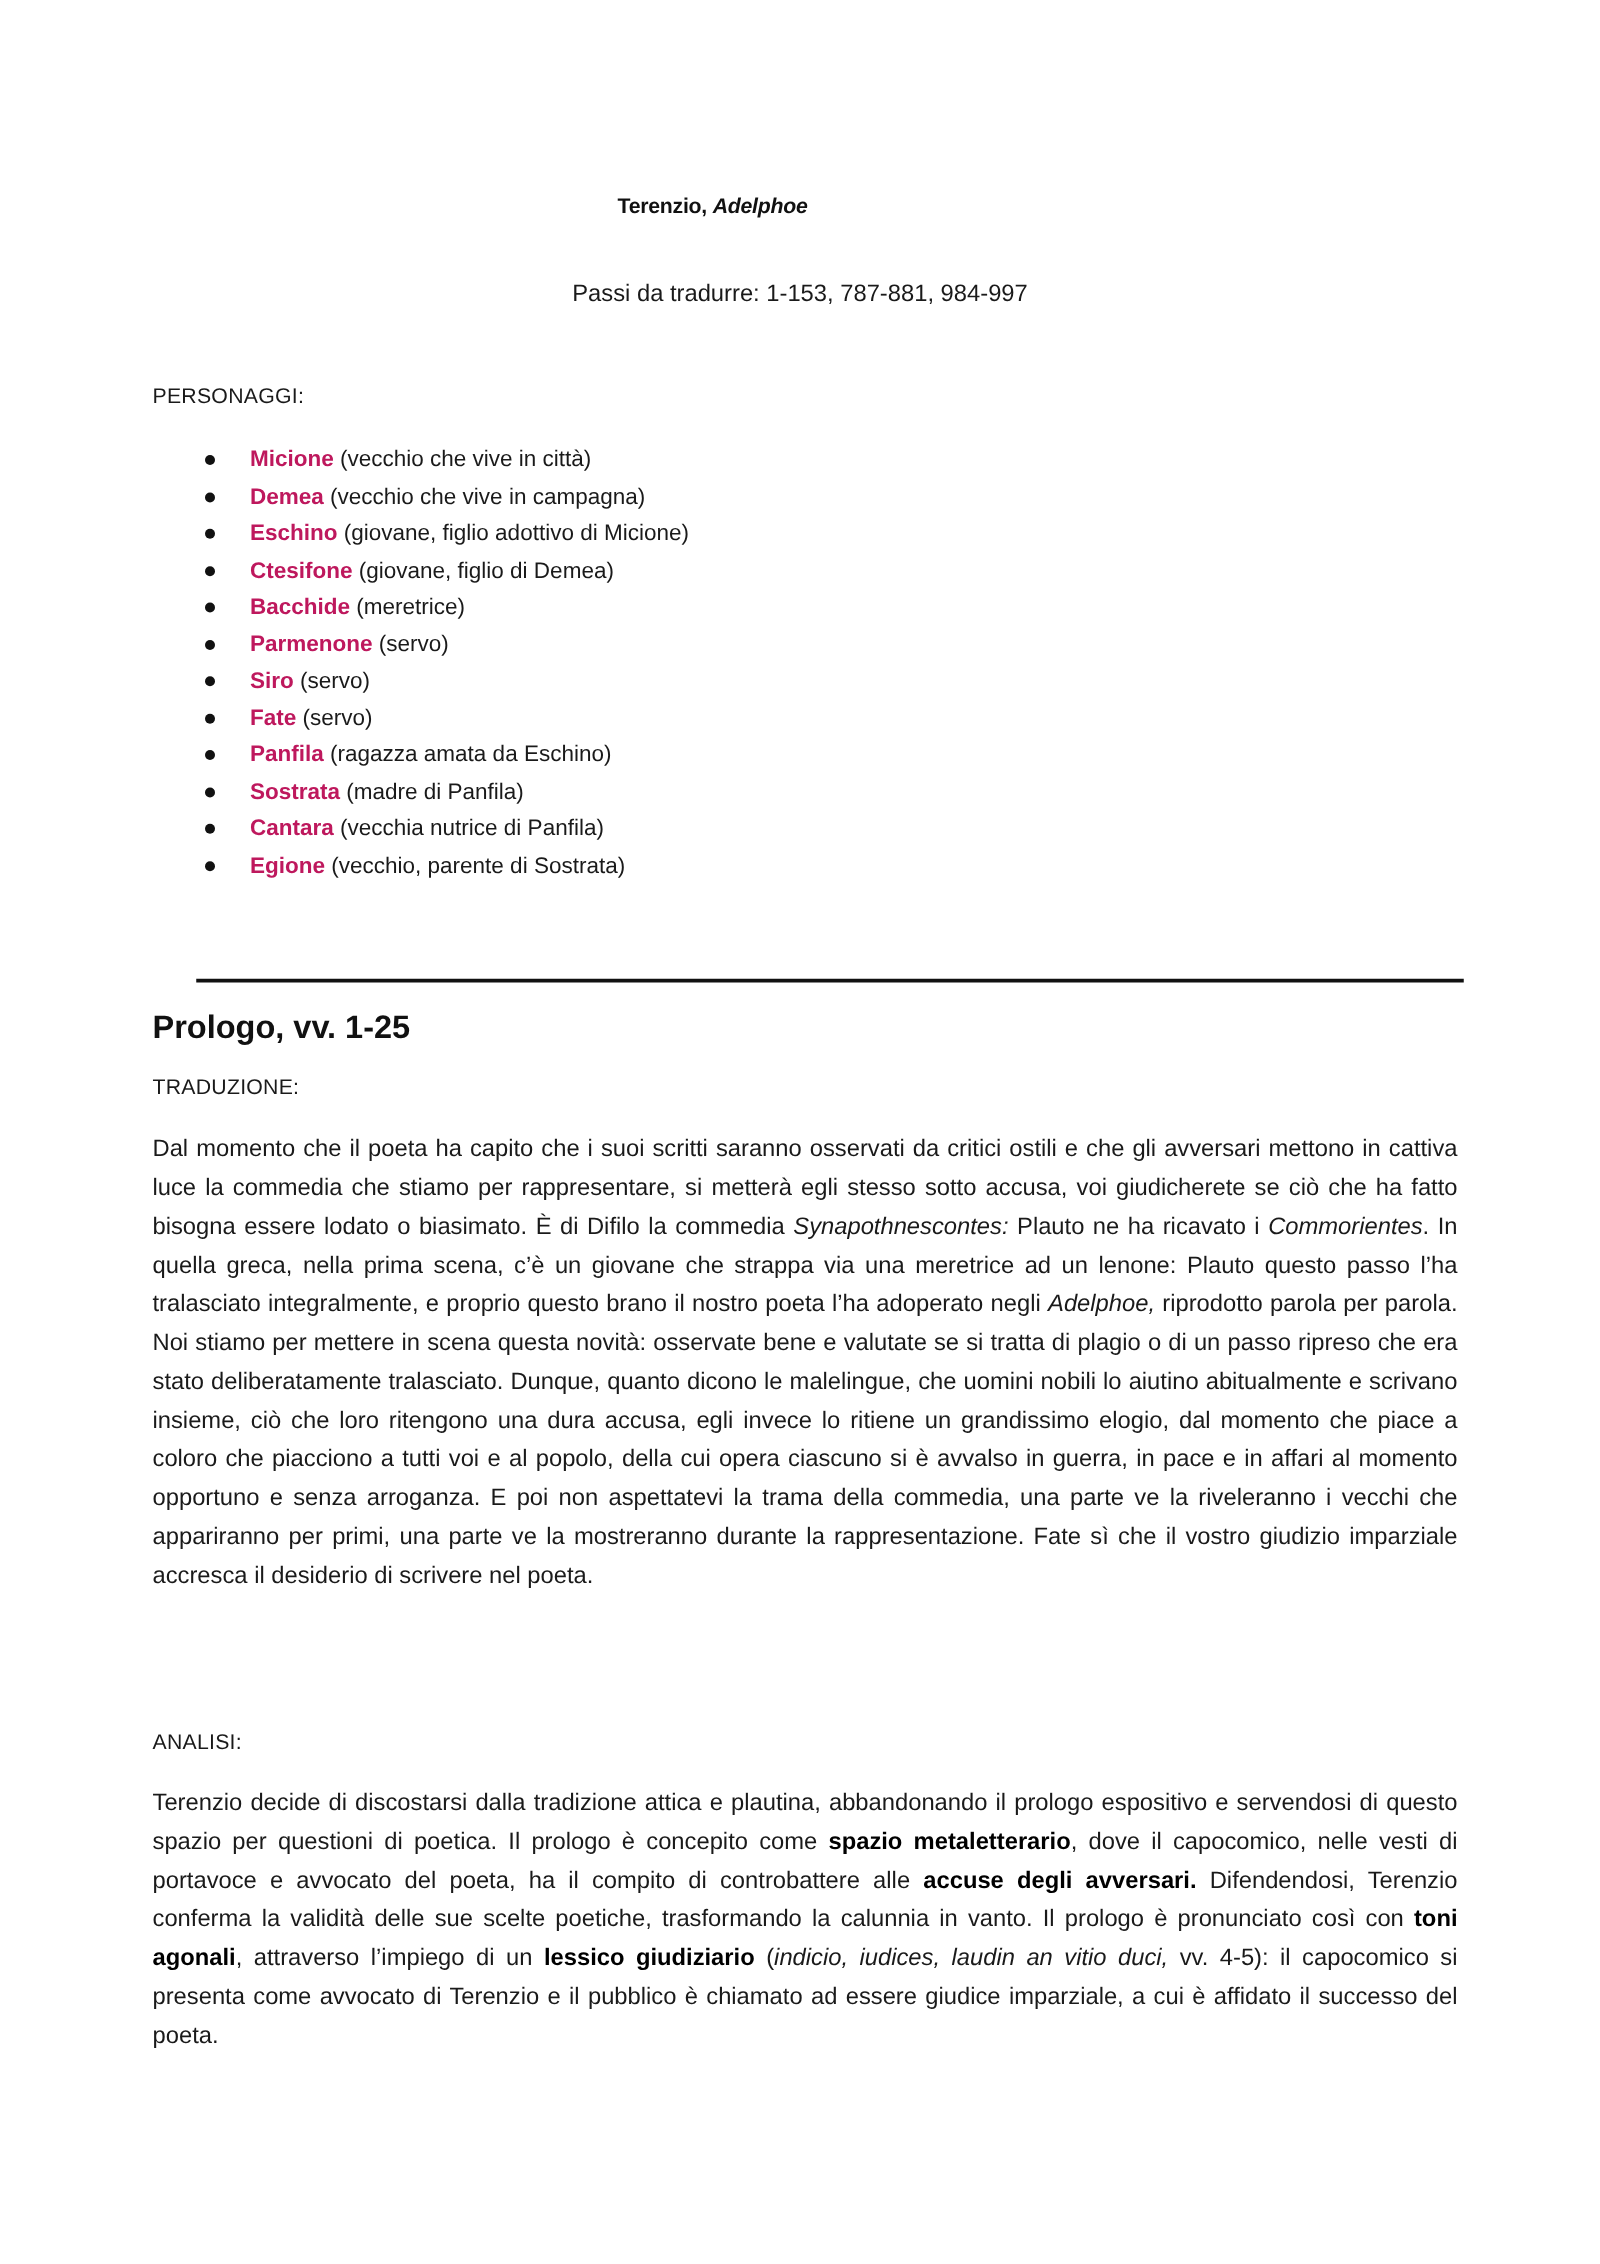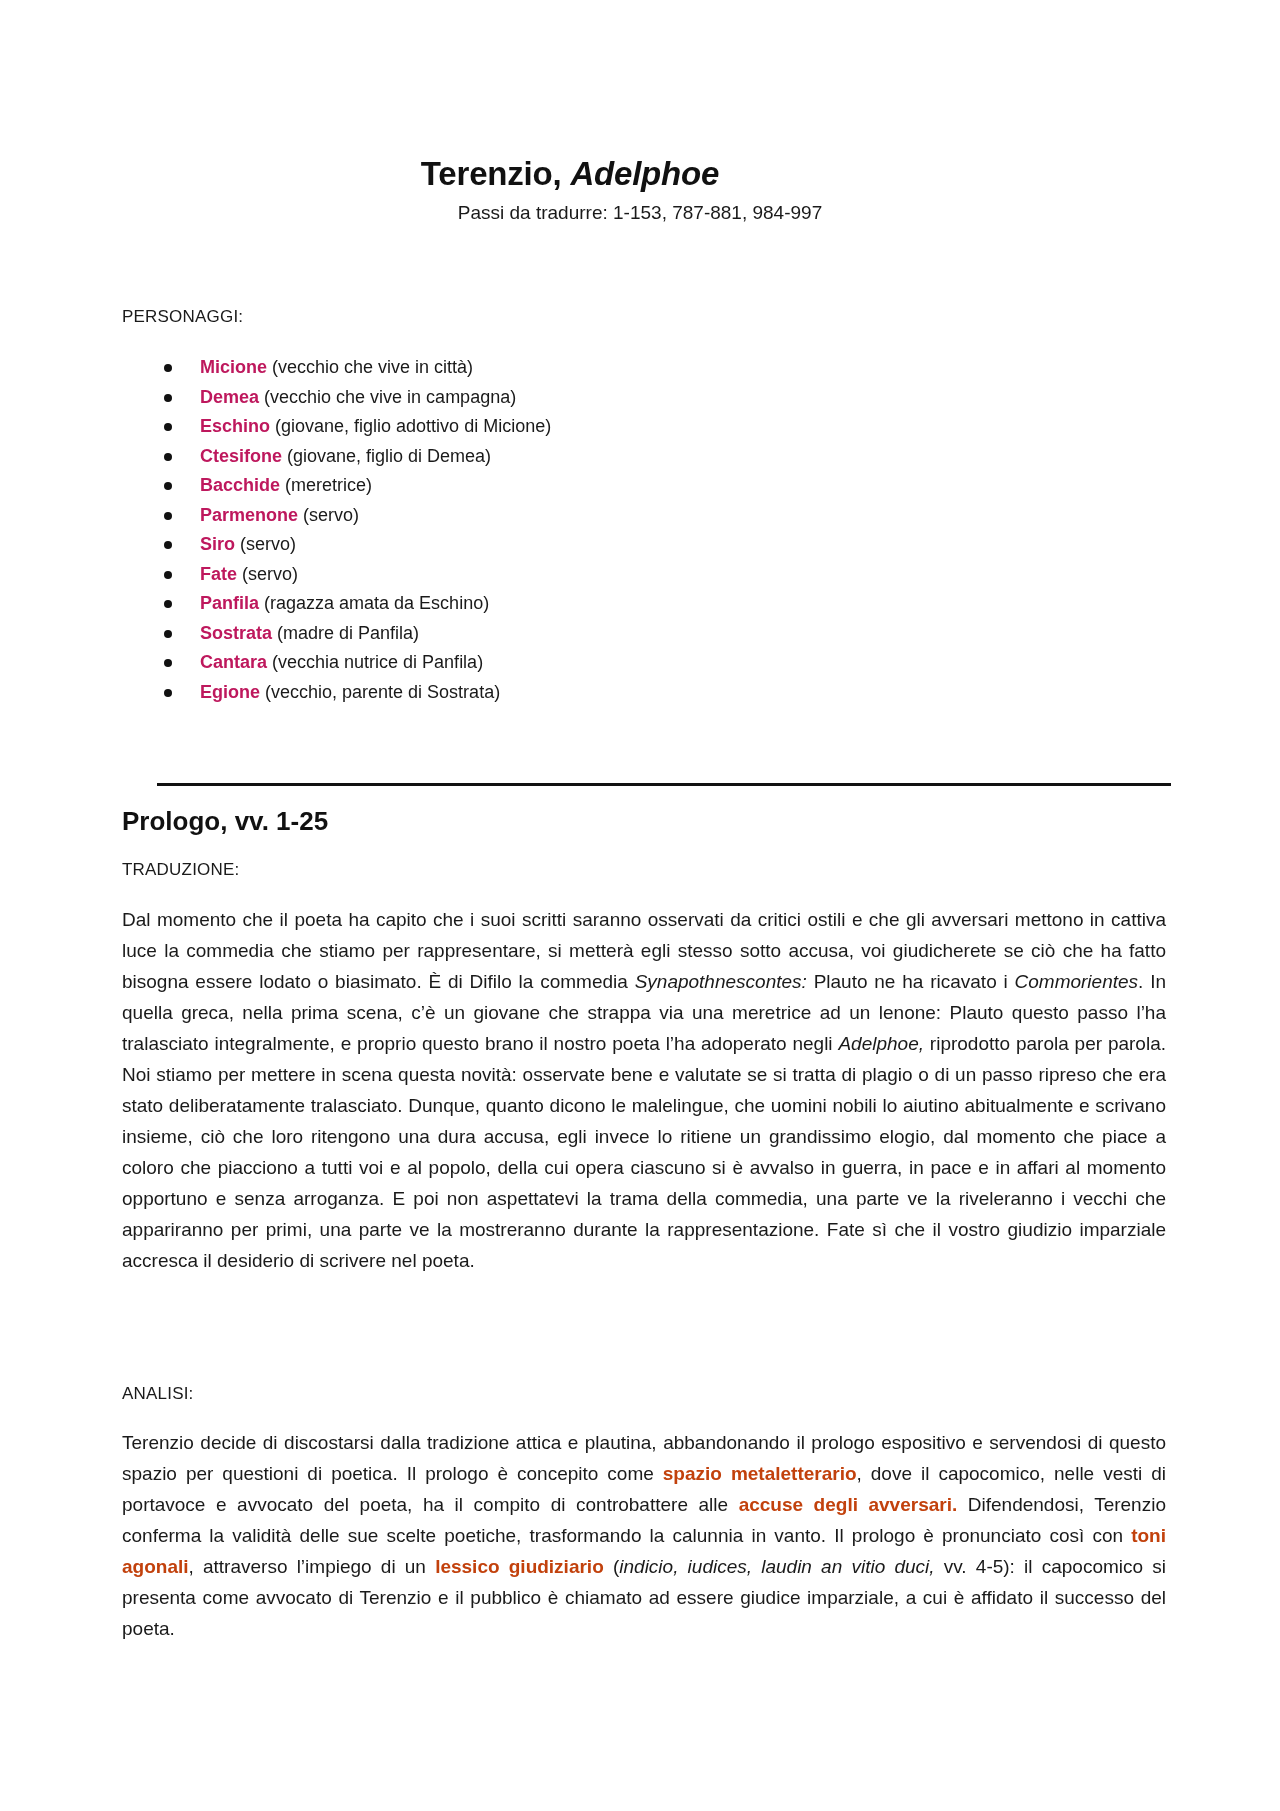--- a/index.html
+++ b/index.html
@@ -4,24 +4,24 @@
 <style>
   html, body { margin: 0; padding: 0; background: #ffffff; }
   body {
     width: 1280px; height: 1811px; position: relative; overflow: hidden;
     font-family: "Liberation Sans", "DejaVu Sans", sans-serif;
     color: #111111;
   }
   .page { position: absolute; left: 0; top: 0; width: 1280px; height: 1811px; }
   .title {
     position: absolute; top: 155px; left: 0; width: 1140px; text-align: center;
-    font-size: 33px; font-weight: bold; letter-spacing: -0.2px;
+    font-size: 17px; font-weight: bold; letter-spacing: -0.2px;
   }
   .subtitle {
-    position: absolute; top: 202px; left: 0; width: 1280px; text-align: center;
+    position: absolute; top: 225px; left: 0; width: 1280px; text-align: center;
     font-size: 19px; color: #1a1a1a;
   }
   .label {
     position: absolute; left: 122px; font-size: 17px; color: #1a1a1a; letter-spacing: 0.2px; text-align: center;
   }
   .char-list {
     position: absolute; left: 150px; top: 353px; margin: 0; padding: 0; list-style: none;
   }
   .char-list li {
     height: 29.5px; line-height: 29.5px; font-size: 18px; color: #1a1a1a; position: relative;
@@ -34,21 +34,21 @@
   .divider {
     position: absolute; left: 157px; top: 783px; width: 1014px; height: 3px; background: #111;
   }
   .section-title {
     position: absolute; left: 122px; top: 806px; font-size: 26px; font-weight: bold; color: #111;
   }
   .para {
     position: absolute; left: 122px; width: 1044px; font-size: 19px; line-height: 31px;
     text-align: justify; color: #1a1a1a; margin: 0;
   }
-  .para b { color: #c2410c; }
+  .para b { color: #000000; }
 </style>
 </head>
 <body>
 
 <div class="page">
 
   <div class="title"><span>Terenzio, </span><i>Adelphoe</i></div>
 
   <div class="subtitle">Passi da tradurre: 1-153, 787-881, 984-997</div>
 

